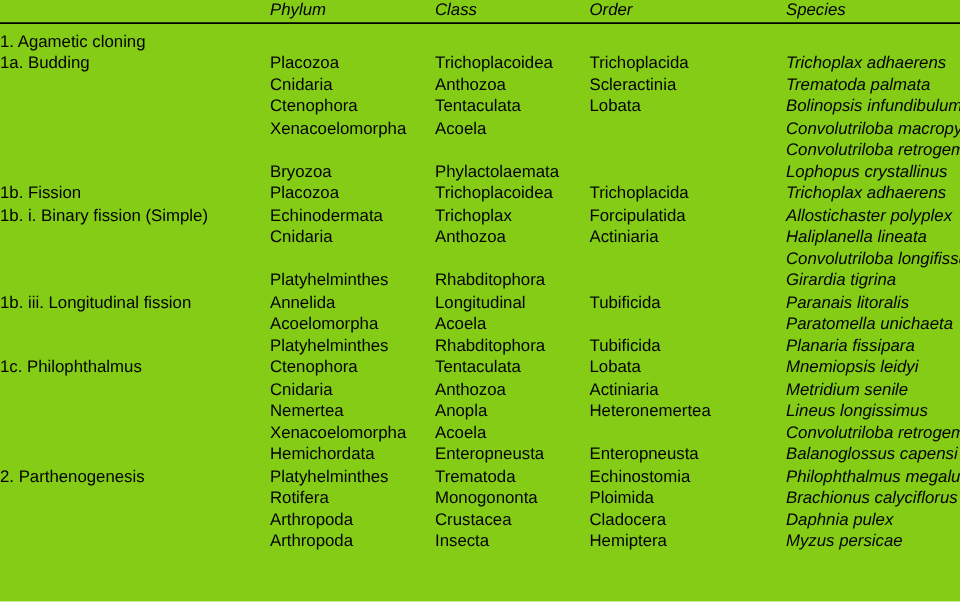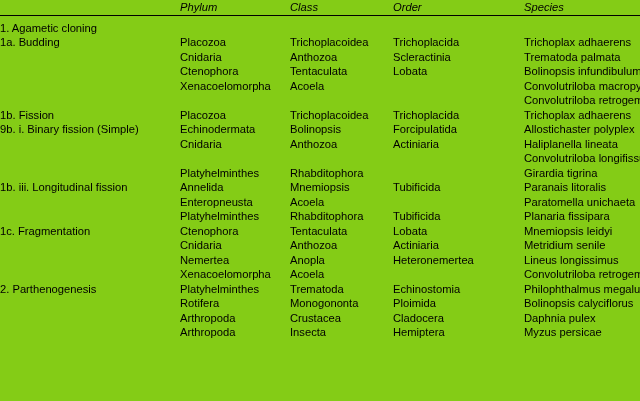--- a/index.html
+++ b/index.html
@@ -51,21 +51,21 @@
     height: 0;
     padding: 0;
     border-bottom: 1.6px solid #000000;
     font-size: 0;
     line-height: 0;
   }
   tbody tr.first-body td {
     padding-top: 5px;
   }
   td.mode { white-space: nowrap; }
-  td.species { }
+  td.species { font-style: italic; }
   .i0 { padding-left: 0px; }
   .i1 { padding-left: 14px; }
   .i2 { padding-left: 28px; }
 </style>
 </head>
 <body>
 
 <div id="page">
   <table class="tbl">
     <colgroup>
@@ -124,30 +124,37 @@
           <td class="species">Convolutriloba macropyga</td>
         </tr>
         <tr>
           <td class="mode i1"></td>
           <td class=""></td>
           <td class=""></td>
           <td class=""></td>
           <td class="species">Convolutriloba retrogemma</td>
         </tr>
         <tr>
+          <td class="mode i1"></td>
+          <td class="">Bryozoa</td>
+          <td class="">Phylactolaemata</td>
+          <td class=""></td>
+          <td class="species">Lophopus crystallinus</td>
+        </tr>
+        <tr>
           <td class="mode i1">1b. Fission</td>
           <td class="">Placozoa</td>
           <td class="">Trichoplacoidea</td>
           <td class="">Trichoplacida</td>
           <td class="species">Trichoplax adhaerens</td>
         </tr>
         <tr>
-          <td class="mode i2">9b. i. Binary fission (Simple)</td>
+          <td class="mode i2">1b. i. Binary fission (Simple)</td>
           <td class="">Echinodermata</td>
-          <td class="">Bolinopsis</td>
+          <td class="">Trichoplax</td>
           <td class="">Forcipulatida</td>
           <td class="species">Allostichaster polyplex</td>
         </tr>
         <tr>
           <td class="mode i2"></td>
           <td class="">Cnidaria</td>
           <td class="">Anthozoa</td>
           <td class="">Actiniaria</td>
           <td class="species">Haliplanella lineata</td>
         </tr>
@@ -161,40 +168,40 @@
         <tr>
           <td class="mode i2"></td>
           <td class="">Platyhelminthes</td>
           <td class="">Rhabditophora</td>
           <td class=""></td>
           <td class="species">Girardia tigrina</td>
         </tr>
         <tr>
           <td class="mode i2">1b. iii. Longitudinal fission</td>
           <td class="">Annelida</td>
-          <td class="">Mnemiopsis</td>
+          <td class="">Longitudinal</td>
           <td class="">Tubificida</td>
           <td class="species">Paranais litoralis</td>
         </tr>
         <tr>
           <td class="mode i2"></td>
-          <td class="">Enteropneusta</td>
+          <td class="">Acoelomorpha</td>
           <td class="">Acoela</td>
           <td class=""></td>
           <td class="species">Paratomella unichaeta</td>
         </tr>
         <tr>
           <td class="mode i2"></td>
           <td class="">Platyhelminthes</td>
           <td class="">Rhabditophora</td>
           <td class="">Tubificida</td>
           <td class="species">Planaria fissipara</td>
         </tr>
         <tr>
-          <td class="mode i1">1c. Fragmentation</td>
+          <td class="mode i1">1c. Philophthalmus</td>
           <td class="">Ctenophora</td>
           <td class="">Tentaculata</td>
           <td class="">Lobata</td>
           <td class="species">Mnemiopsis leidyi</td>
         </tr>
         <tr>
           <td class="mode i1"></td>
           <td class="">Cnidaria</td>
           <td class="">Anthozoa</td>
           <td class="">Actiniaria</td>
@@ -206,34 +213,41 @@
           <td class="">Anopla</td>
           <td class="">Heteronemertea</td>
           <td class="species">Lineus longissimus</td>
         </tr>
         <tr>
           <td class="mode i1"></td>
           <td class="">Xenacoelomorpha</td>
           <td class="">Acoela</td>
           <td class=""></td>
           <td class="species">Convolutriloba retrogemma</td>
+        </tr>
+        <tr>
+          <td class="mode i1"></td>
+          <td class="">Hemichordata</td>
+          <td class="">Enteropneusta</td>
+          <td class="">Enteropneusta</td>
+          <td class="species">Balanoglossus capensi</td>
         </tr>
         <tr>
           <td class="mode i0">2. Parthenogenesis</td>
           <td class="">Platyhelminthes</td>
           <td class="">Trematoda</td>
           <td class="">Echinostomia</td>
           <td class="species">Philophthalmus megalurus</td>
         </tr>
         <tr>
           <td class="mode i0"></td>
           <td class="">Rotifera</td>
           <td class="">Monogononta</td>
           <td class="">Ploimida</td>
-          <td class="species">Bolinopsis calyciflorus</td>
+          <td class="species">Brachionus calyciflorus</td>
         </tr>
         <tr>
           <td class="mode i0"></td>
           <td class="">Arthropoda</td>
           <td class="">Crustacea</td>
           <td class="">Cladocera</td>
           <td class="species">Daphnia pulex</td>
         </tr>
         <tr>
           <td class="mode i0"></td>

